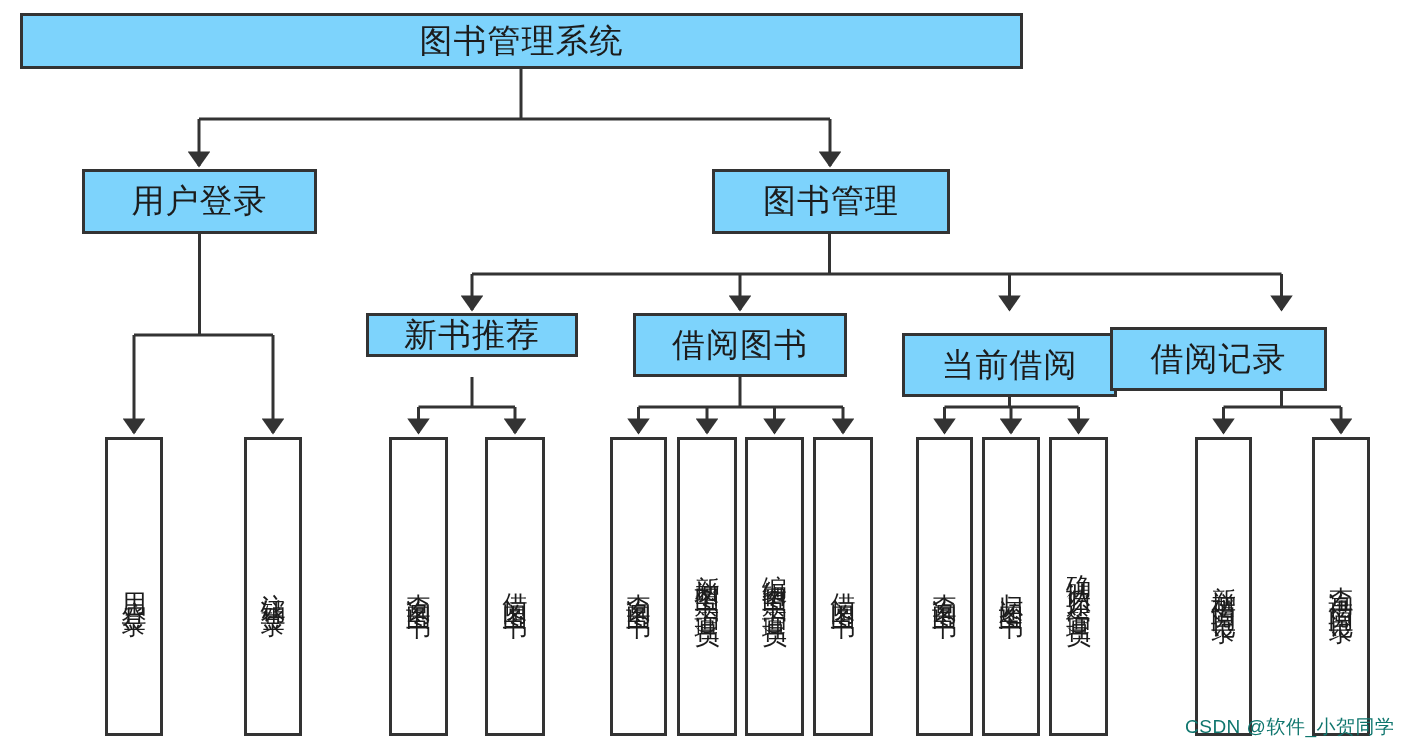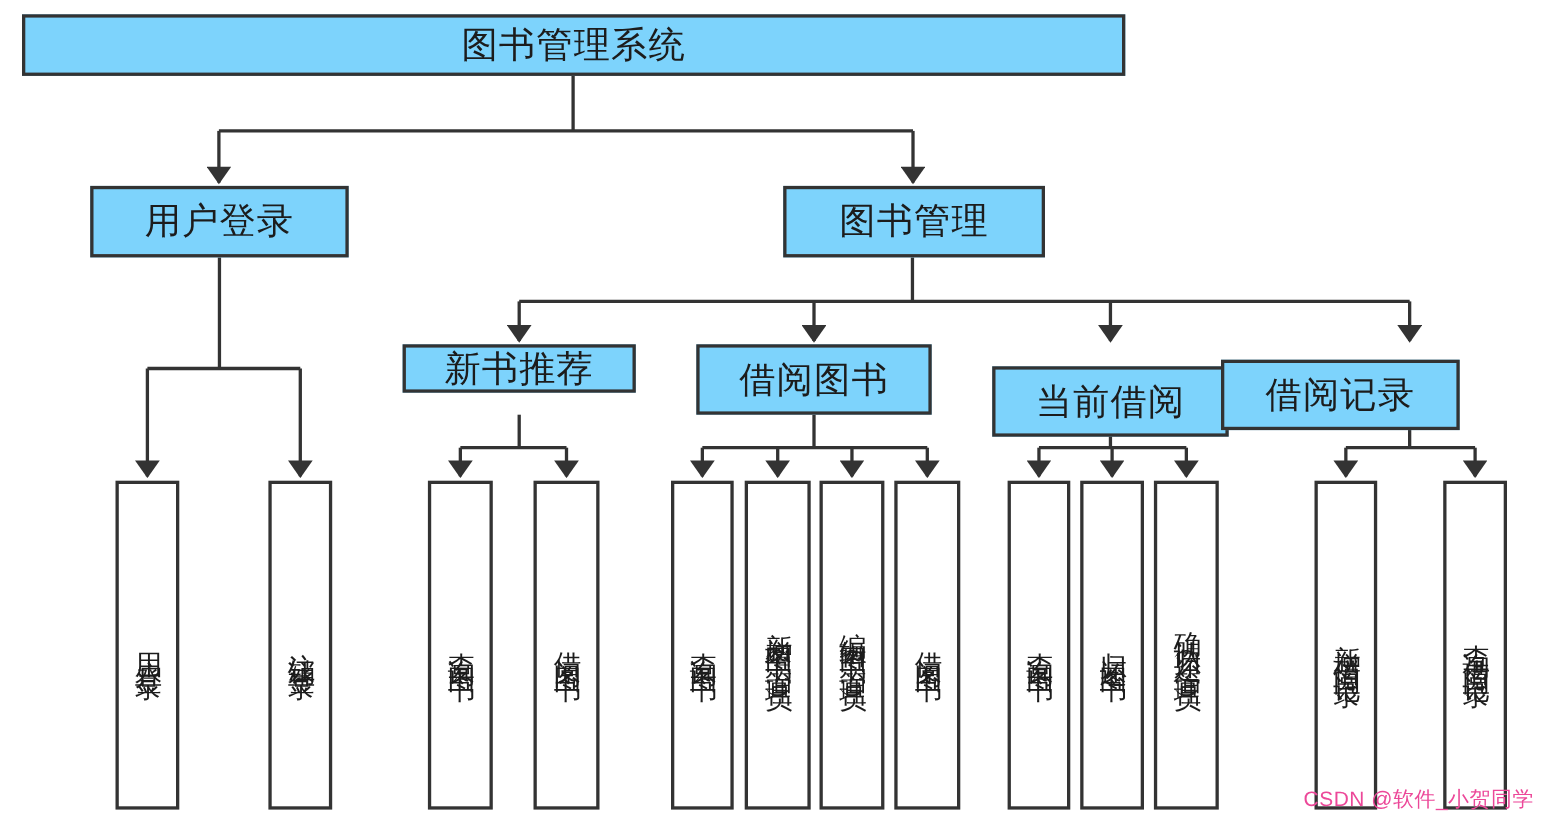--- a/index.html
+++ b/index.html
@@ -68,21 +68,21 @@
   #v-cb-query   { left: 916px;  width: 57px; }
   #v-cb-return  { left: 982px;  width: 58px; }
   #v-cb-confirm { left: 1049px; width: 59px; }
   #v-br-add     { left: 1195px; width: 57px; }
   #v-br-query   { left: 1312px; width: 58px; }
   .watermark {
     position: absolute;
     left: 1185px;
     top: 714px;
     font-size: 19px;
-    color: #ec4899;
+    color: #0f766e;
     white-space: nowrap;
     letter-spacing: 0.5px;
   }
 </style>
 </head>
 <body>
 
 <div class="stage">
 
   <svg class="connectors" viewBox="0 0 1405 747" xmlns="http://www.w3.org/2000/svg">

